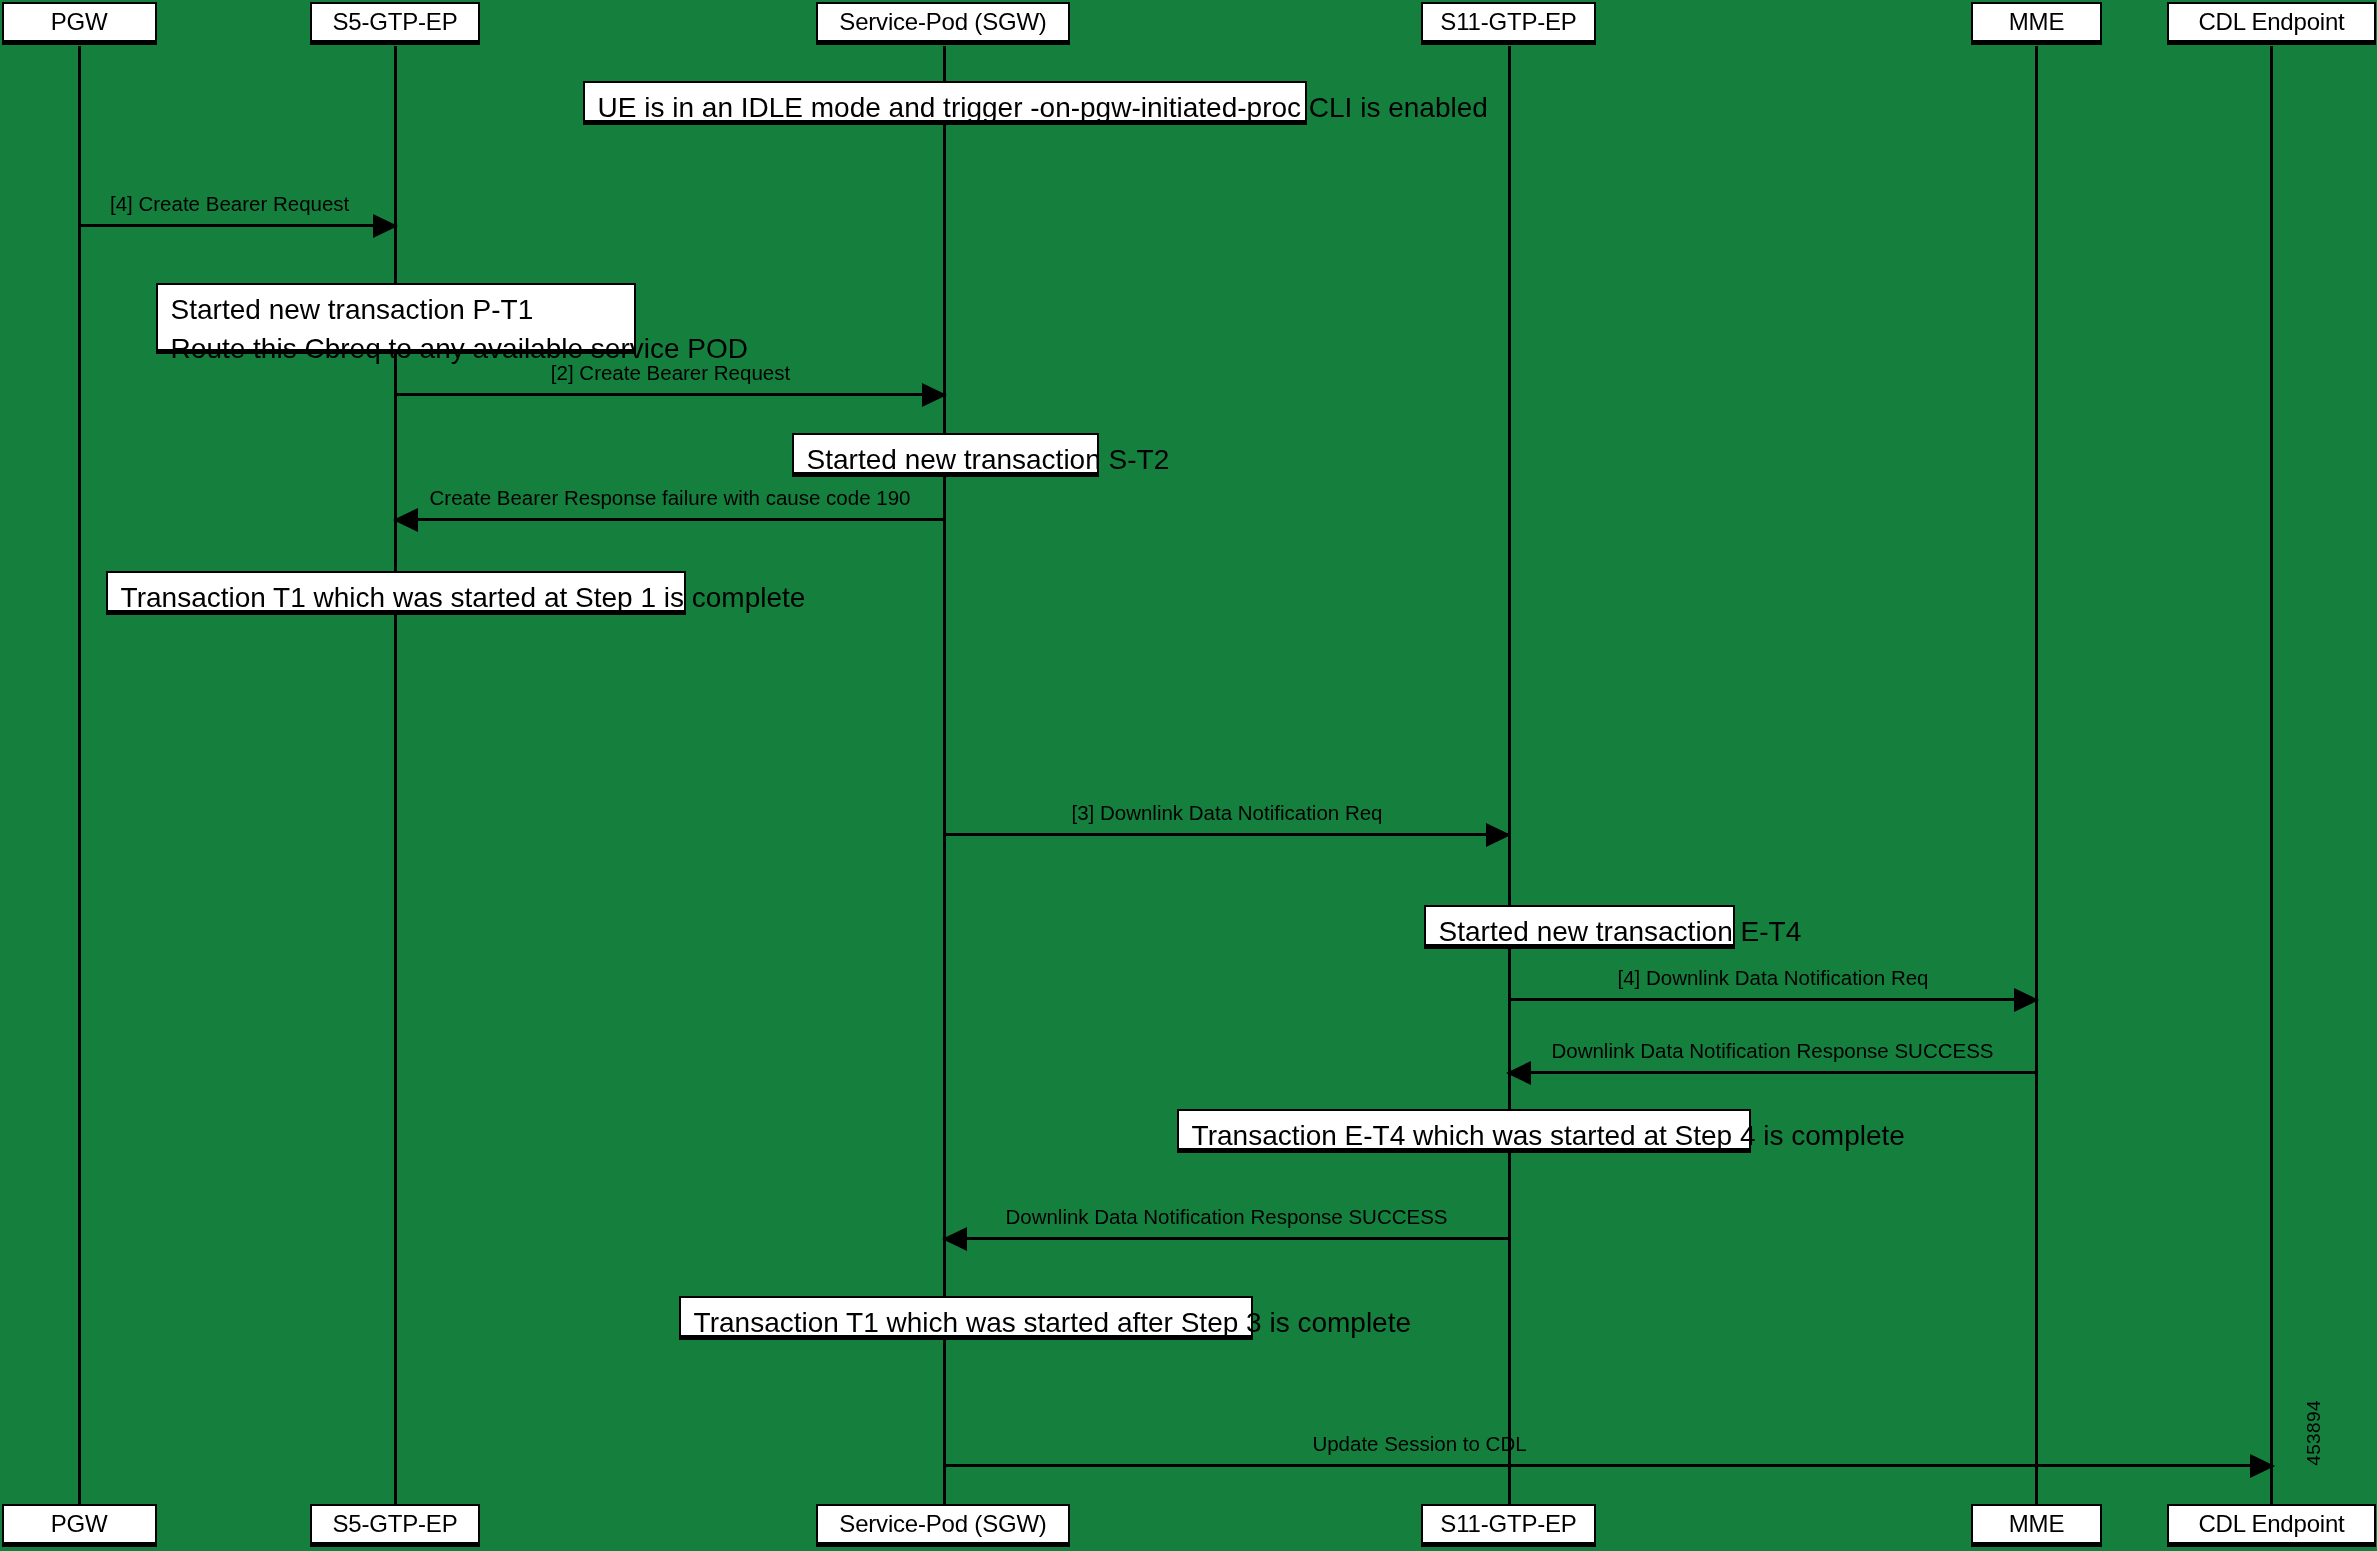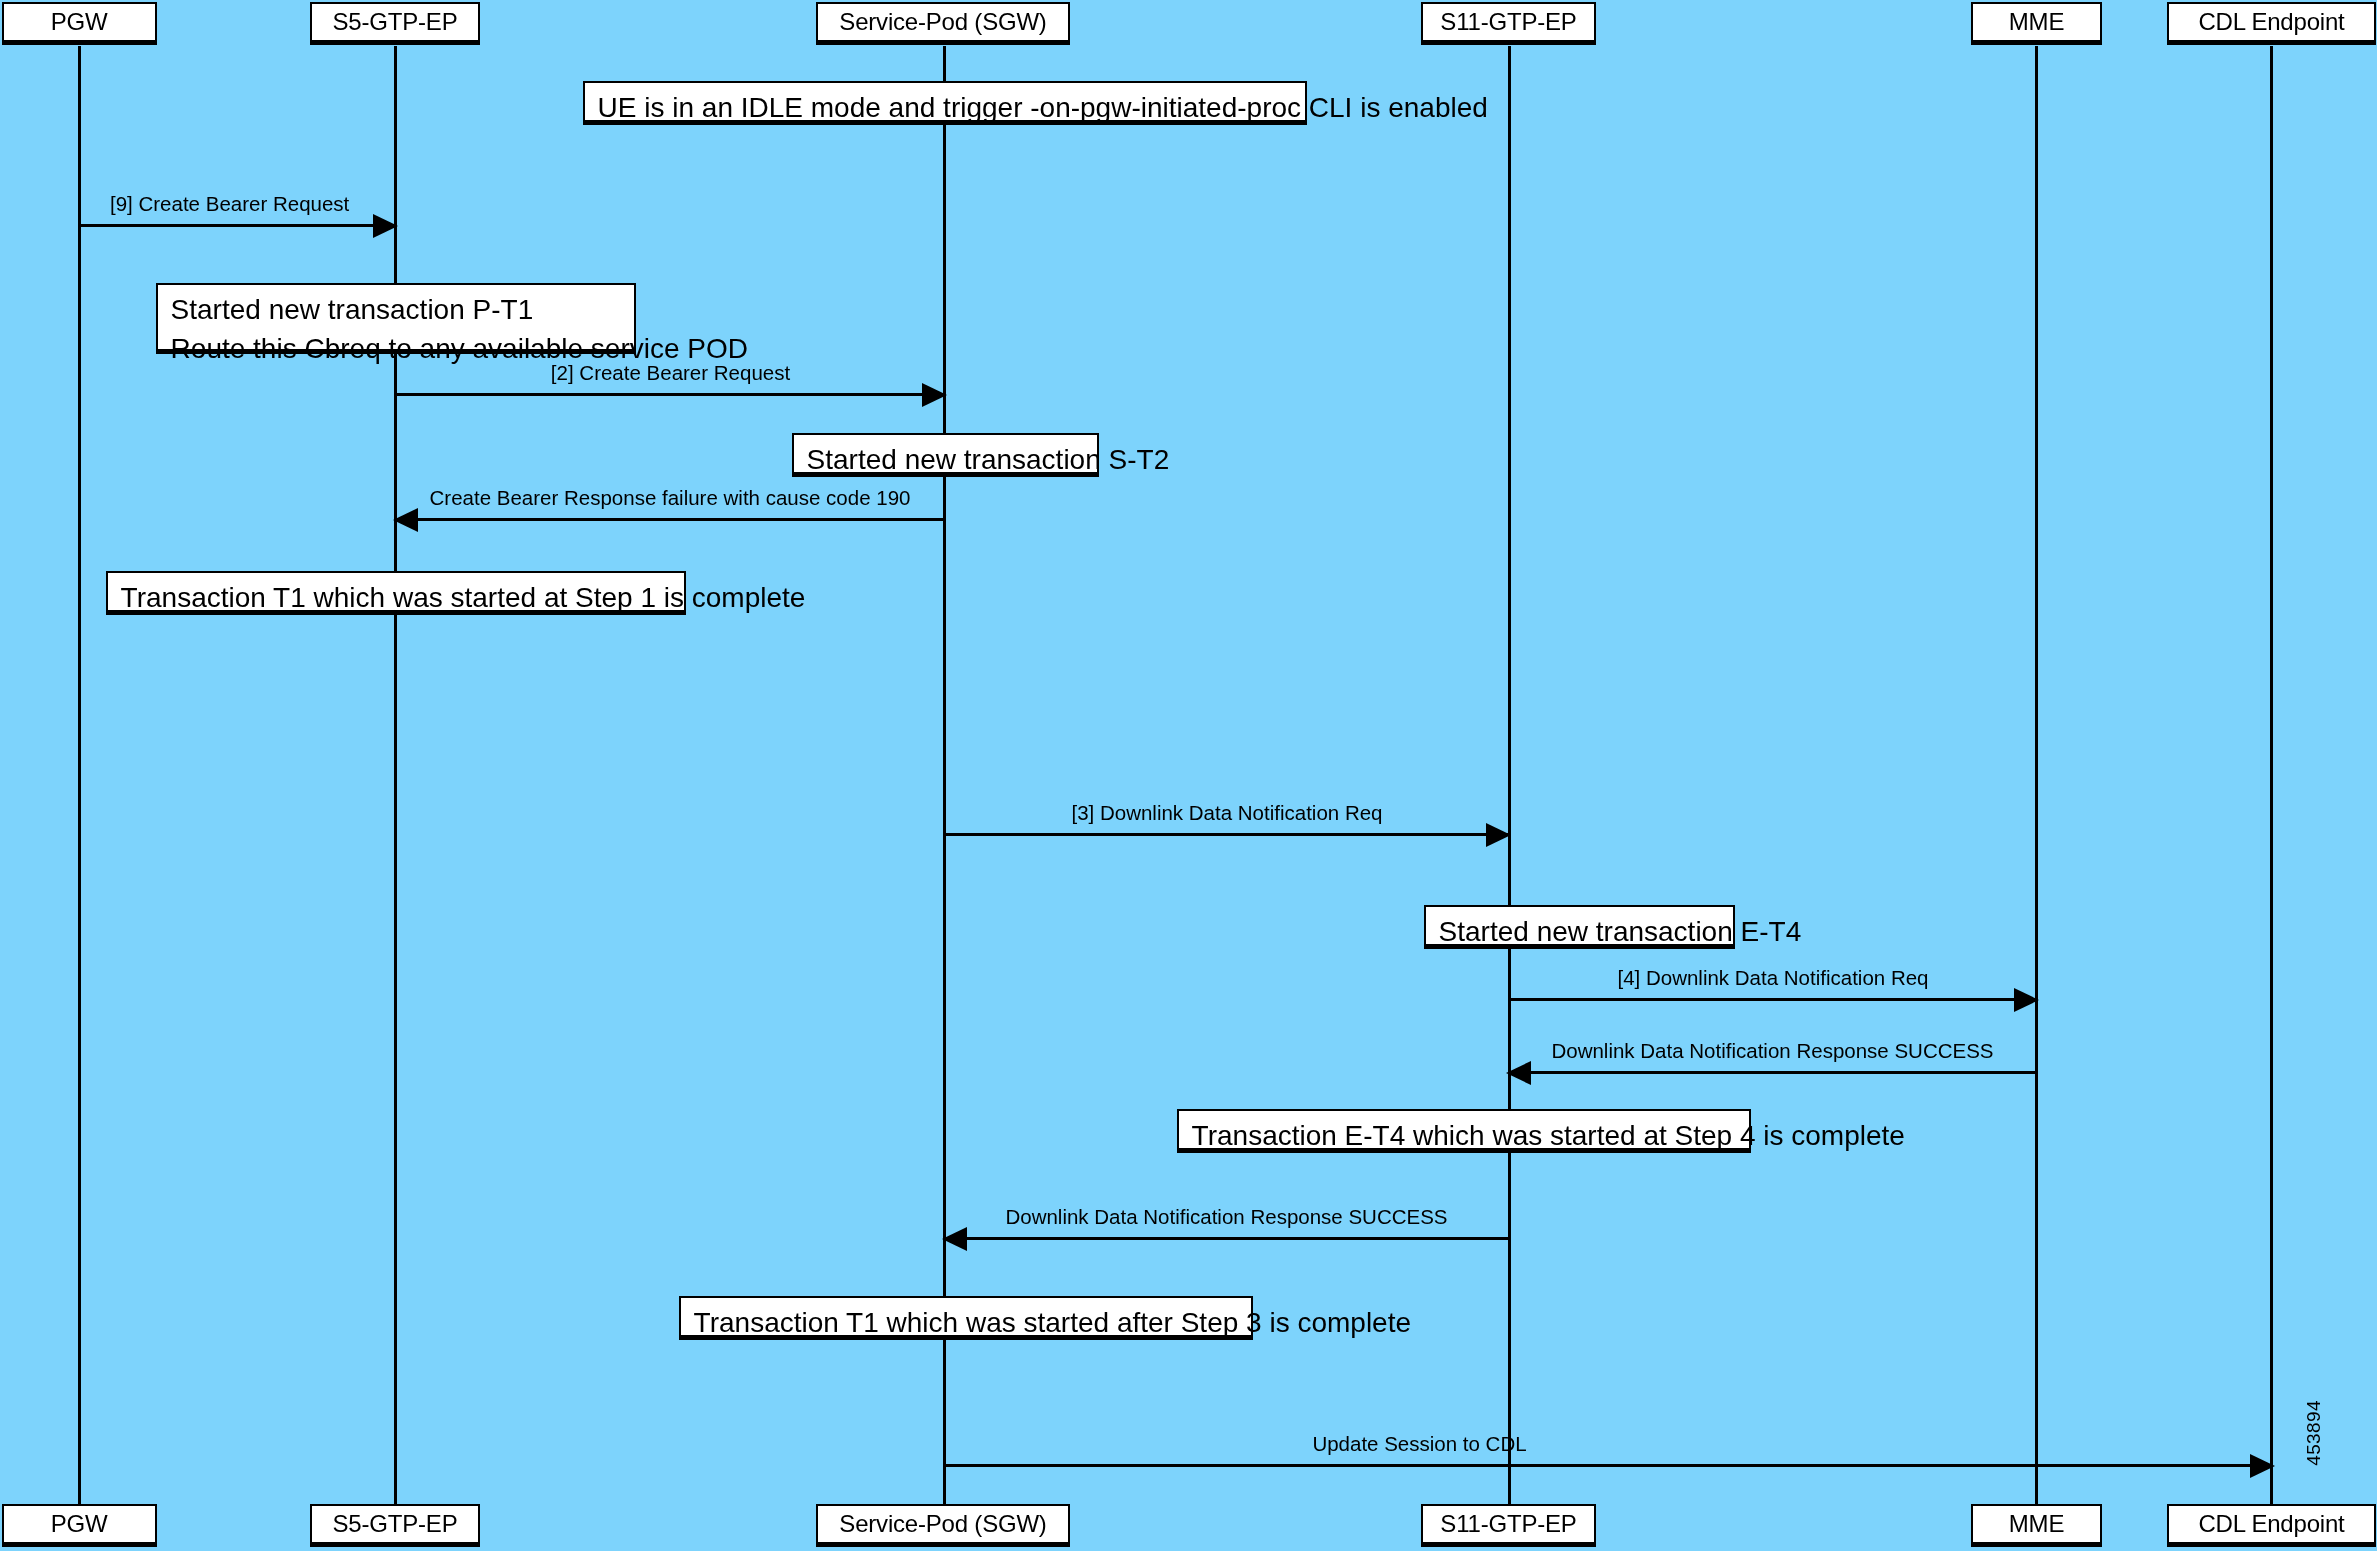--- a/index.html
+++ b/index.html
@@ -9,21 +9,21 @@
     background: #ffffff;
   }
   body {
     font-family: "Liberation Sans", sans-serif;
     color: #000000;
   }
   #canvas {
     position: relative;
     width: 2377px;
     height: 1551px;
-    background: #7dd3fc;
+    background: #15803d;
     overflow: hidden;
   }
   
   .lifeline-line {
     position: absolute;
     width: 3.2px;
     background: #000000;
   }
   
   .participant-box {
@@ -161,21 +161,21 @@
     <span>CDL Endpoint</span>
   </div>
 
   <div class="note-box" style="left:583px; top:81px; width:724px; height:44px;">
     <span class="note-line">UE is in an IDLE mode and trigger -on-pgw-initiated-proc CLI is enabled</span>
   </div>
 
   <div class="msg right" style="left:80px; top:224px; width:316px;">
     <div class="shaft"></div>
     <div class="head"></div>
-    <div class="label near-left">[9] Create Bearer Request</div>
+    <div class="label near-left">[4] Create Bearer Request</div>
   </div>
 
   <div class="note-box" style="left:156px; top:247px; width:480px; height:71px;margin-top:36px;">
     <span class="note-line">Started new transaction P-T1</span>
     <span class="note-line">Route this Cbreq to any available service POD</span>
   </div>
 
   <div class="msg right" style="left:396px; top:393px; width:549px;">
     <div class="shaft"></div>
     <div class="head"></div>

